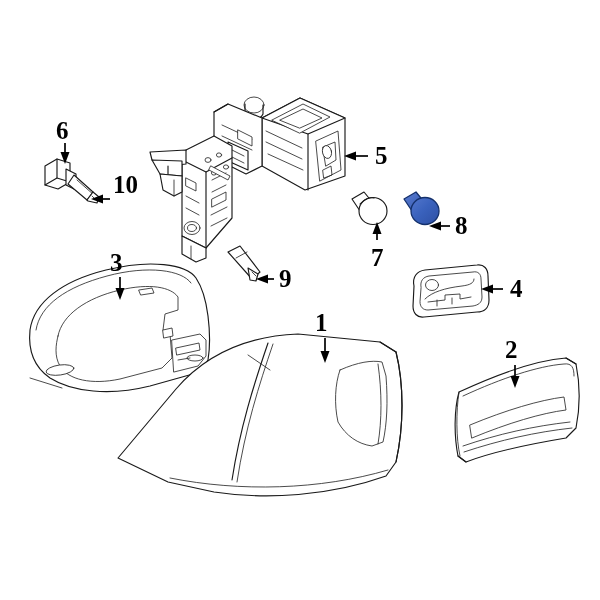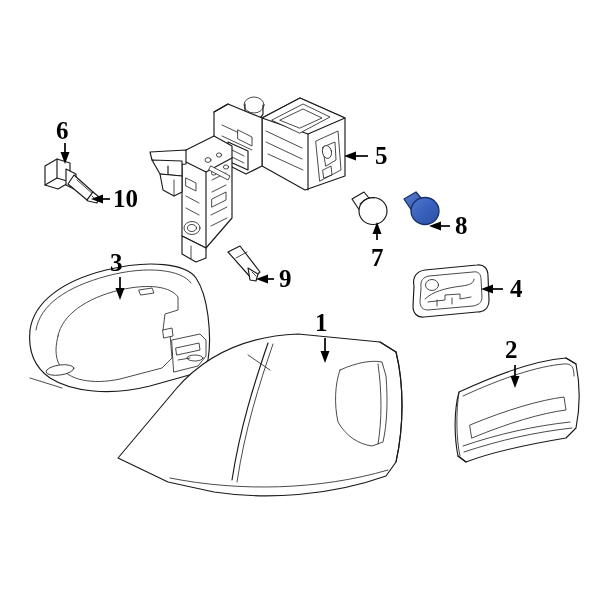--- a/index.html
+++ b/index.html
@@ -298,15 +298,15 @@
 
   <div class="callout-num" style="left:315px; top:310px;">1</div>
   <div class="callout-num" style="left:505px; top:337px;">2</div>
   <div class="callout-num" style="left:110px; top:250px;">3</div>
   <div class="callout-num" style="left:510px; top:276px;">4</div>
   <div class="callout-num" style="left:375px; top:143px;">5</div>
   <div class="callout-num" style="left:56px;  top:118px;">6</div>
   <div class="callout-num" style="left:371px; top:245px;">7</div>
   <div class="callout-num" style="left:455px; top:213px;">8</div>
   <div class="callout-num" style="left:279px; top:266px;">9</div>
-  <div class="callout-num" style="left:113px; top:186px;">10</div>
+  <div class="callout-num" style="left:113px; top:172px;">10</div>
 
 </div>
 
 </body></html>

